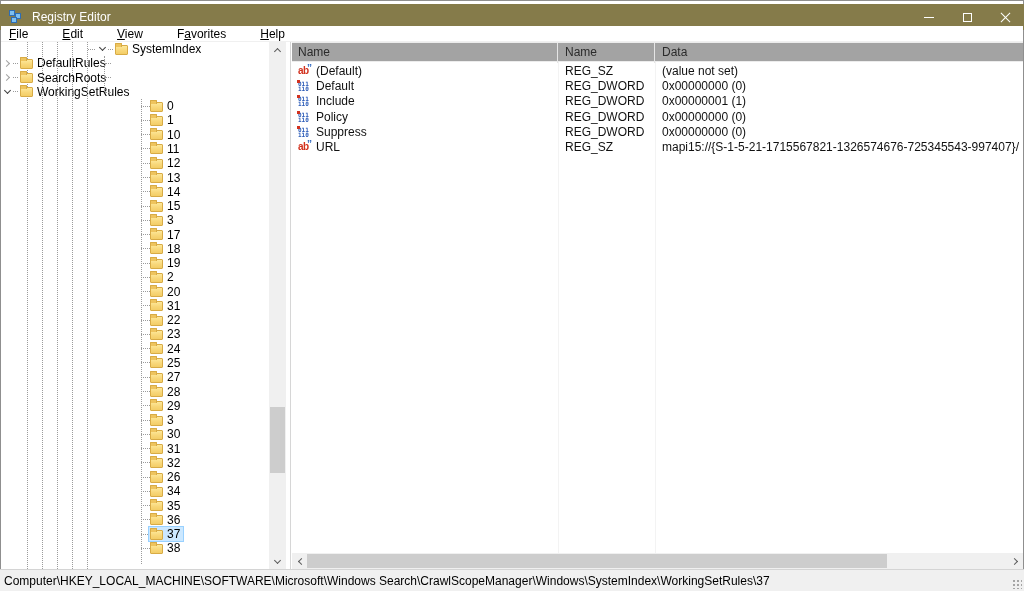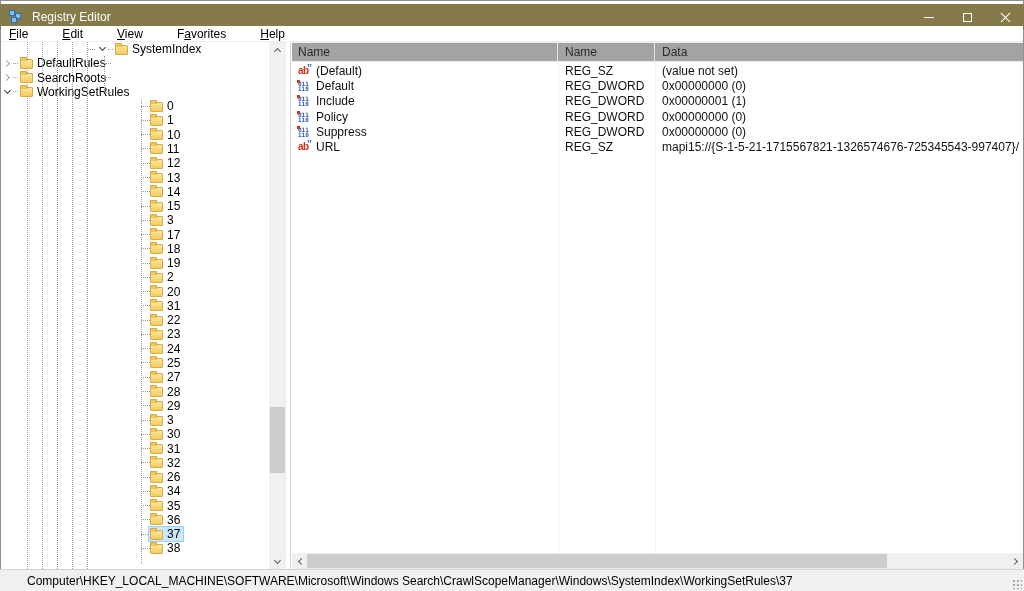--- a/index.html
+++ b/index.html
@@ -78,21 +78,21 @@
   .vicon.ab::after { content:'\201D'; position:absolute; right:0; top:-2px; color:#3b6fc2; font-size:10px; font-weight:bold; }
   .vicon.dw::before { content:'011\A 110'; white-space:pre; position:absolute; left:1px; top:1px; font-family:"DejaVu Sans Mono", monospace; font-size:6px; line-height:5px; font-weight:bold; color:#2c5cb8; }
   .vicon.dw::after { content:''; position:absolute; left:0; top:0; width:3px; height:3px; background:#d2311e; }
 
   
   .hsb { position:absolute; left:0; bottom:0; width:731px; height:16px; background:#f0f0f0; }
   .hsb-thumb { position:absolute; left:15px; top:1px; width:580px; height:14px; background:#cdcdcd; }
   .hsb .sb-btn { height:16px; width:15px; }
 
   
-  .statusbar { position:absolute; left:0; top:569px; width:1024px; height:22px; background:#f0f0f0; border-top:1px solid #d4d4d4; display:flex; align-items:center;padding-left:23px; }
+  .statusbar { position:absolute; left:0; top:569px; width:1024px; height:22px; background:#f0f0f0; border-top:1px solid #d4d4d4; display:flex; align-items:center; }
   .status-text { padding-left:4px; color:#000; font-size:12px; white-space:nowrap; }
   .grip { position:absolute; right:2px; bottom:2px; width:10px; height:10px;
     background-image:radial-gradient(circle at 2px 2px, #a5a5a5 1px, transparent 1px);
     background-size:4px 4px; }
 </style>
 </head>
 <body>
 
 <div class="window">
 

